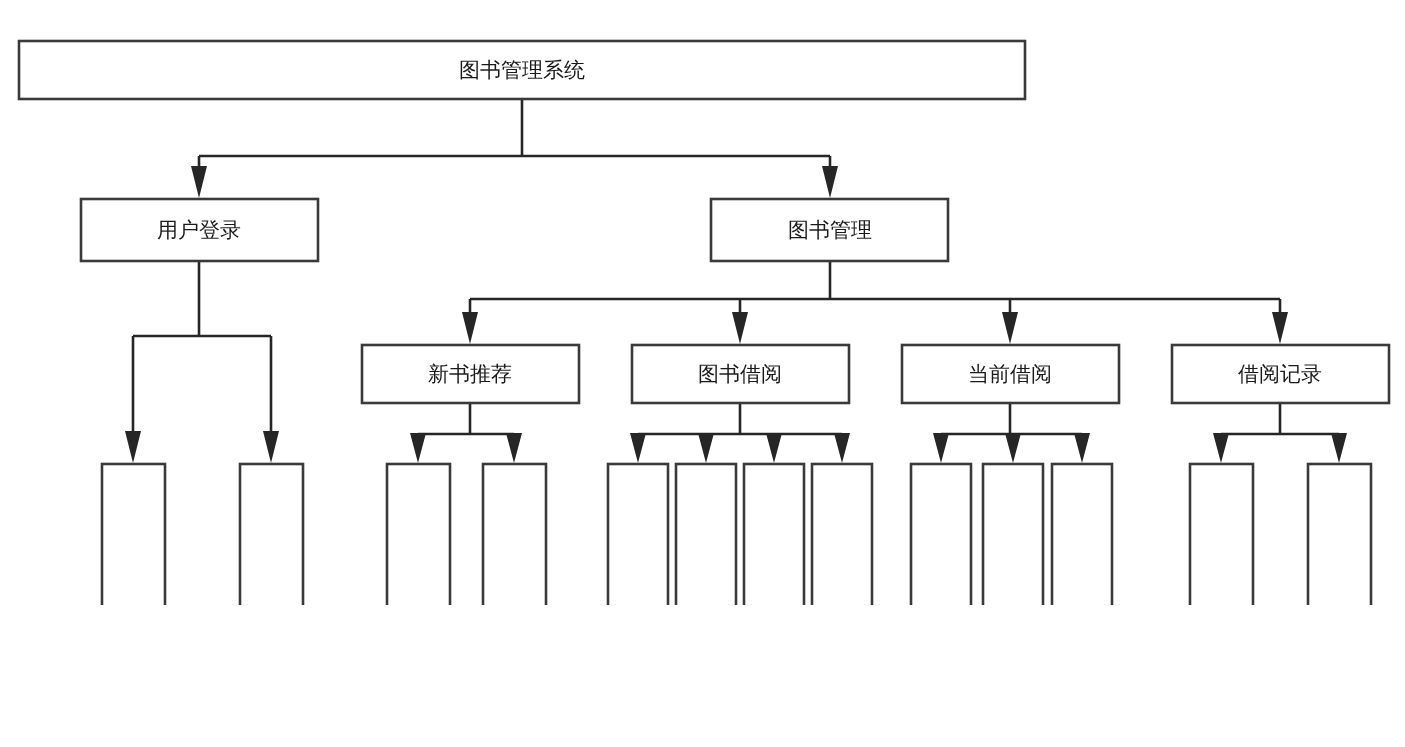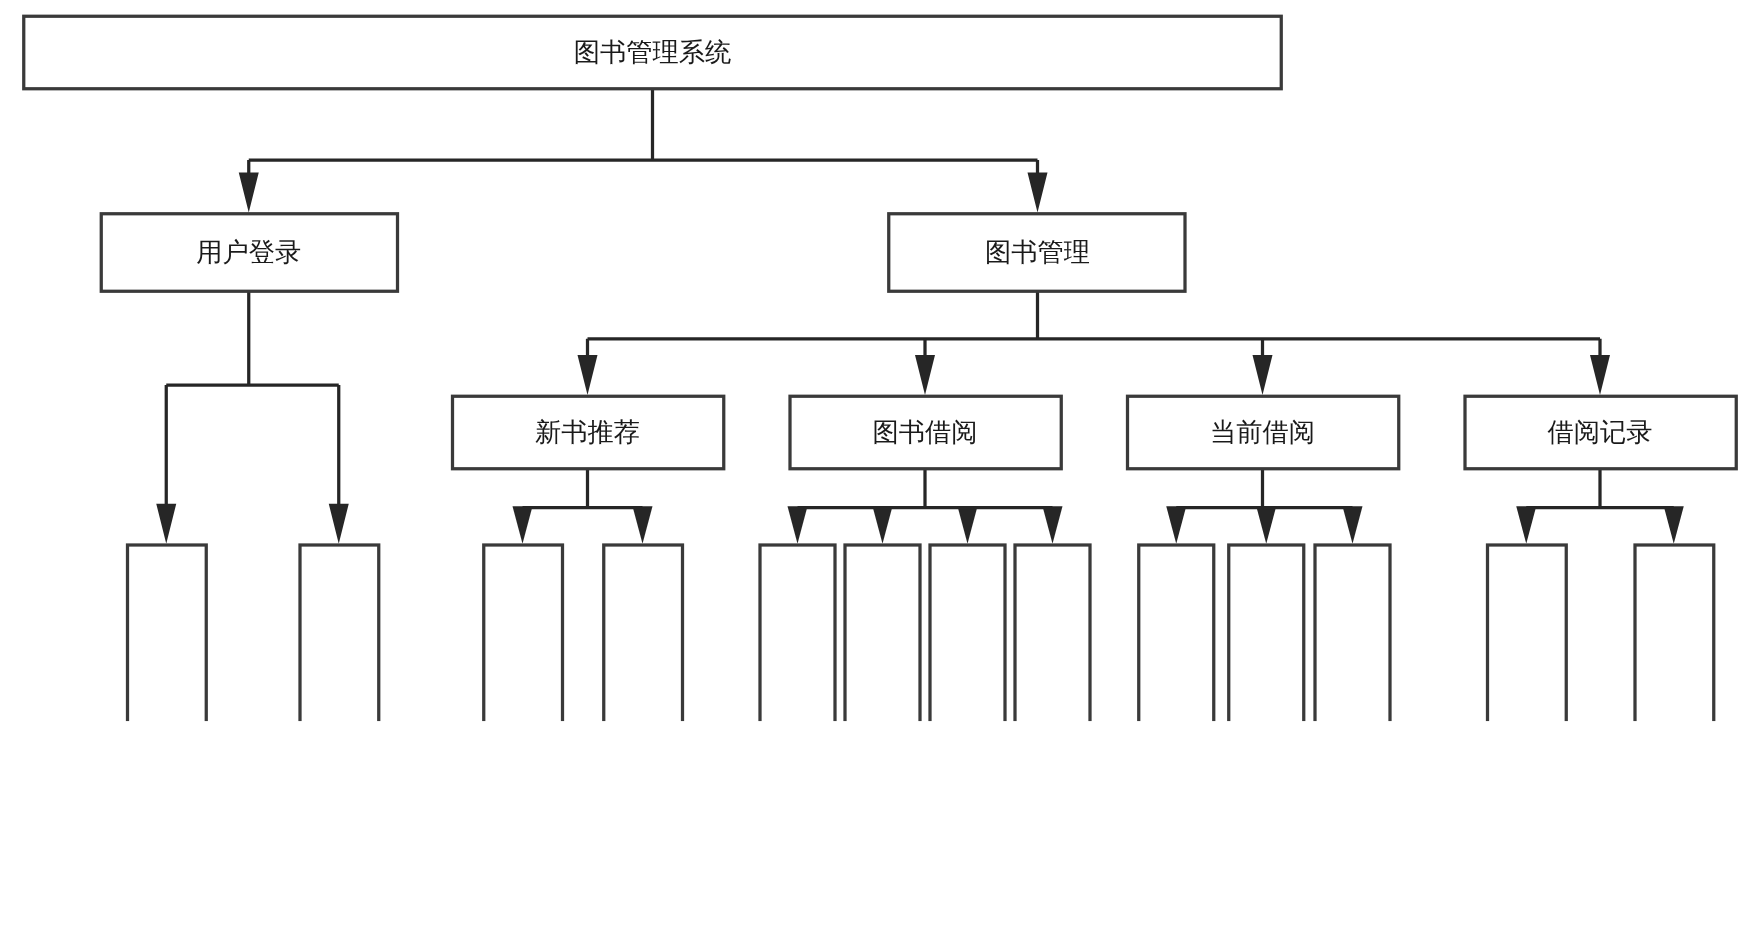--- a/index.html
+++ b/index.html
@@ -7,20 +7,21 @@
     padding: 0;
     background: #ffffff;
   }
   #canvas-wrap {
     position: relative;
     width: 1405px;
     height: 577px;
     background: #ffffff;
     overflow: hidden;
     font-family: "DejaVu Sans", "Liberation Sans", sans-serif;
+    margin-top: 28px;
   }
   svg#diagram {
     position: absolute;
     left: 0;
     top: 0;
     width: 1405px;
     height: 747px;
   }
   .node-rect {
     fill: #ffffff;

